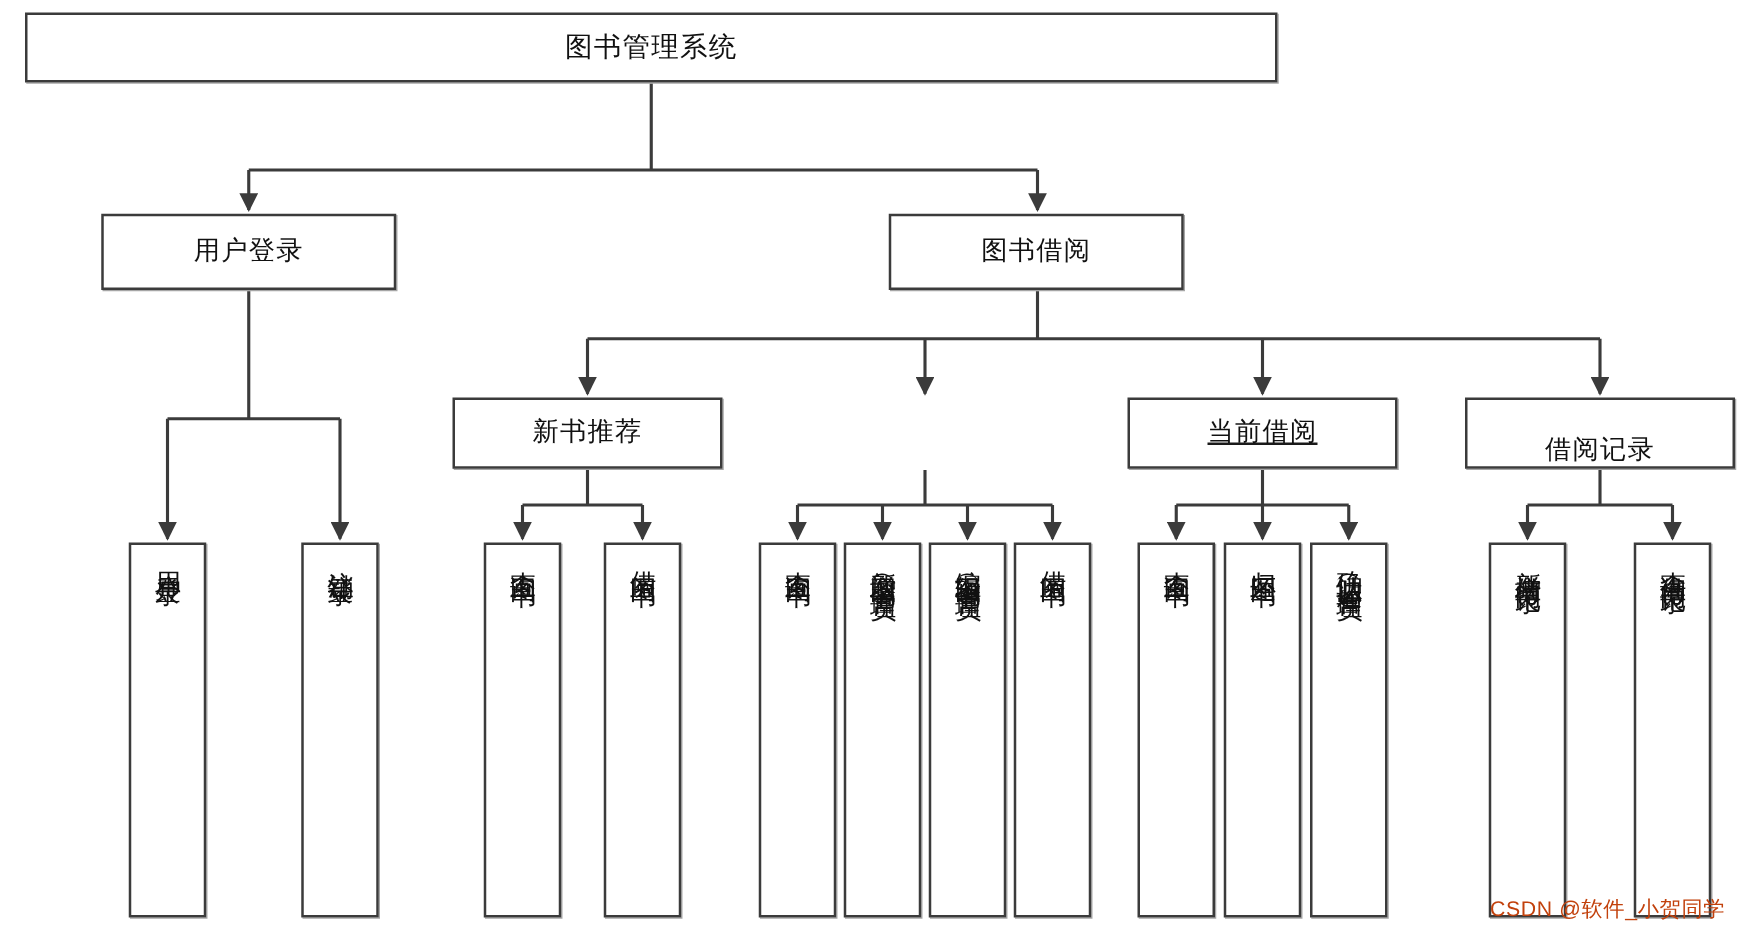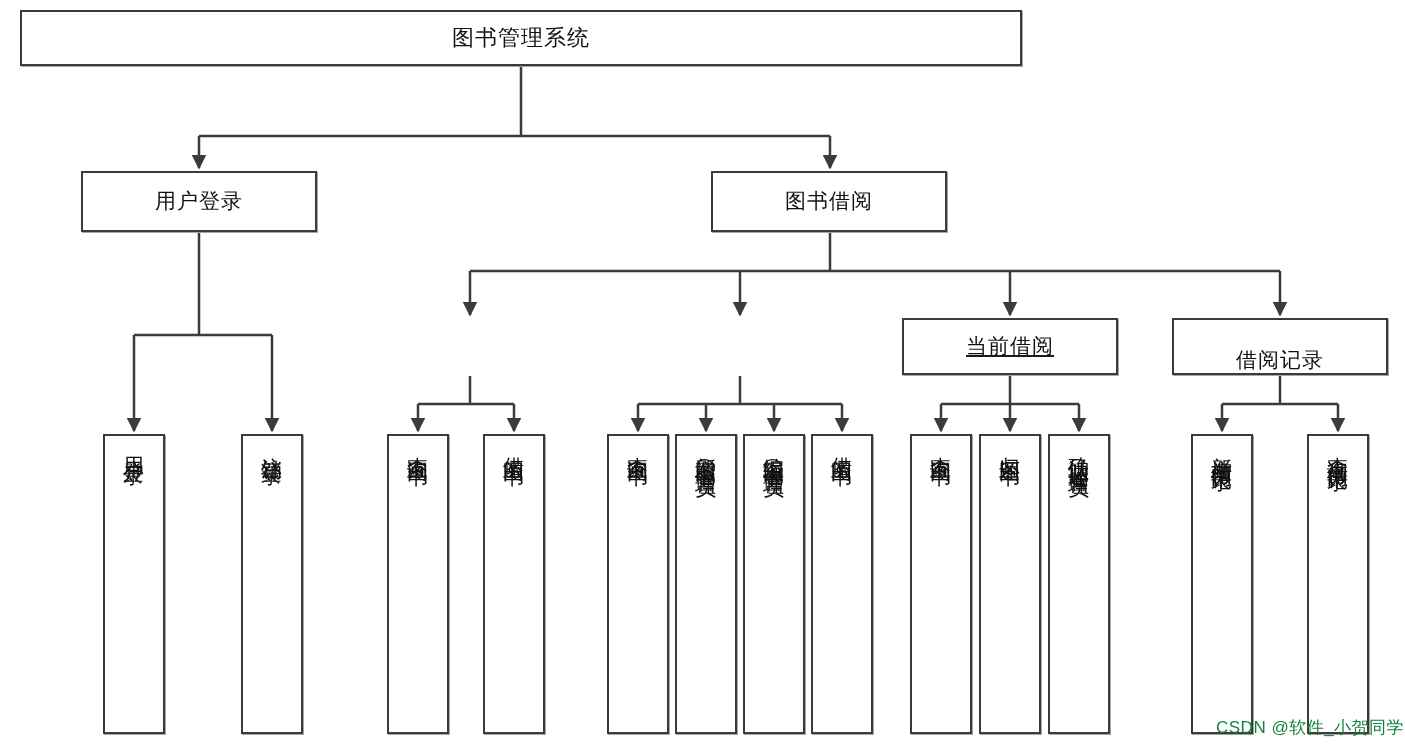--- a/index.html
+++ b/index.html
@@ -63,26 +63,25 @@
     text-orientation: upright;
     font-size: 21px;
     letter-spacing: 3px;
     line-height: 1.1;
     margin: 0 auto;
     padding: 4px 0 4px 0;
     text-align: left;
   }
   .watermark {
     position: absolute;
-    color: #15803d;
+    color: #c2410c;
     font-size: 17px;
     letter-spacing: 0.5px;
     white-space: nowrap;
     user-select: none;
-    margin-left: 24px;
   }
 </style>
 </head>
 <body>
 
 <div id="diagram-root">
 
   <svg id="edge-layer" viewBox="0 0 1405 747" width="1405" height="747" xmlns="http://www.w3.org/2000/svg">
     <defs>
       <marker id="arrow" viewBox="0 0 10 10" refX="9" refY="5" markerWidth="6" markerHeight="6" orient="auto-start-reverse">
@@ -137,20 +136,23 @@
     <span class="node-label">图书管理系统</span>
   </div>
 
   <div class="node horiz" style="left:81px; top:171px; width:236px; height:61px;">
     <span class="node-label">用户登录</span>
   </div>
   <div class="node horiz" style="left:711px; top:171px; width:236px; height:61px;">
     <span class="node-label">图书借阅</span>
   </div>
 
+  <div class="node horiz" style="left:362px; top:318px; width:216px; height:57px;">
+    <span class="node-label">新书推荐</span>
+  </div>
   <div class="node horiz" style="left:902px; top:318px; width:216px; height:57px;text-decoration:underline;">
     <span class="node-label">当前借阅</span>
   </div>
   <div class="node horiz" style="left:1172px; top:318px; width:216px; height:57px;align-items:flex-end;">
     <span class="node-label">借阅记录</span>
   </div>
 
   <div class="node vert" style="left:103px; top:434px; width:62px; height:300px;">
     <span class="node-label">用户登录</span>
   </div>

